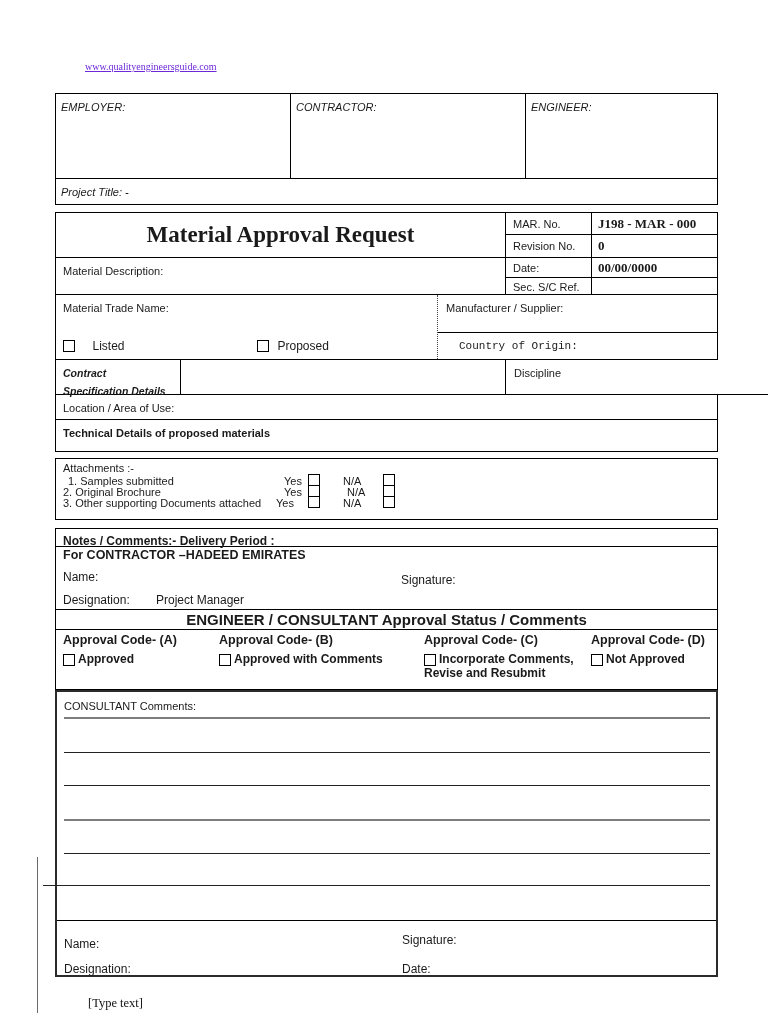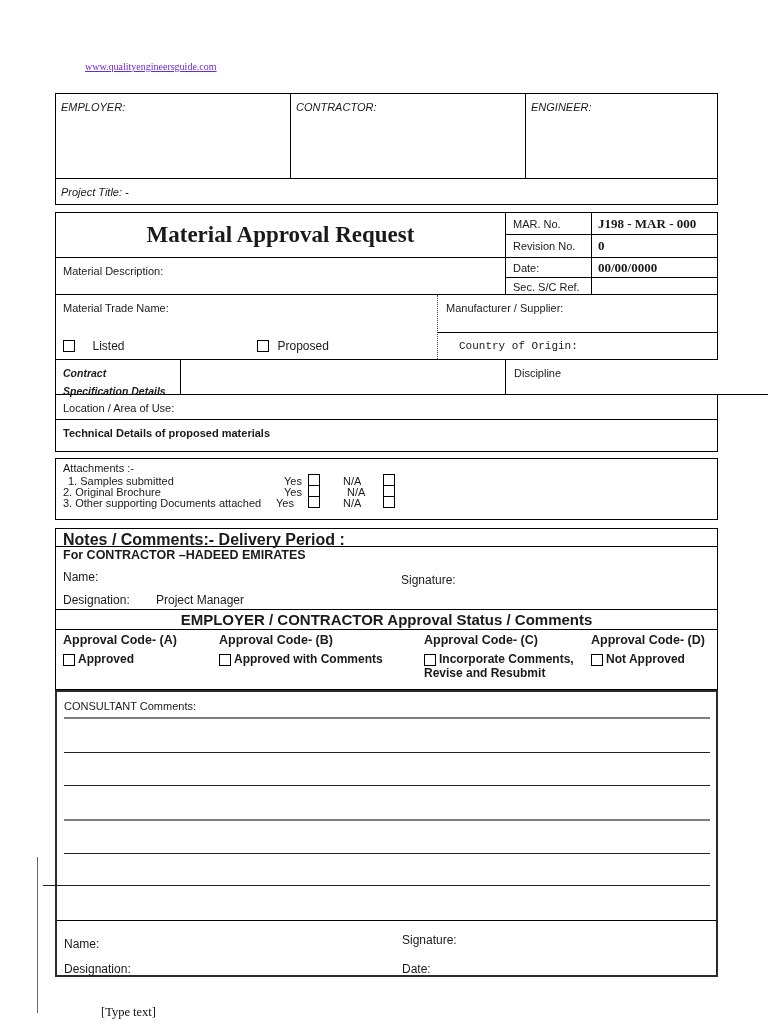--- a/index.html
+++ b/index.html
@@ -151,33 +151,33 @@
     <div class="attach-row" style="top:38px;">
       <span class="lbl abs" style="left:7px;">3. Other supporting Documents attached</span>
       <span class="lbl abs" style="left:220px;">Yes</span>
       <span class="cb cb1" style="left:252px;"></span>
       <span class="lbl abs na" style="left:287px;">N/A</span>
       <span class="cb cb2" style="left:327px;"></span>
     </div>
   </div>
 
   <div class="box" style="left:55px; top:528px; width:663px; height:19px; padding:2px 7px;">
-    <span class="lbl bold" style="font-size:16px;">Notes / Comments:- Delivery Period :</span>
+    <span class="lbl bold" style="font-size:12px;">Notes / Comments:- Delivery Period :</span>
   </div>
 
   <div class="box noTop" style="left:55px; top:547px; width:663px; height:63px;">
     <div class="lbl bold abs" style="left:7px; top:2px; font-size:12.5px;">For CONTRACTOR –HADEED EMIRATES</div>
     <div class="lbl abs" style="left:7px; top:24px; font-size:12px;">Name:</div>
     <div class="lbl abs" style="left:345px; top:27px; font-size:12px;">Signature:</div>
     <div class="lbl abs" style="left:7px; top:47px; font-size:12px;">Designation:</div>
     <div class="lbl abs" style="left:100px; top:47px; font-size:12px;">Project Manager</div>
   </div>
 
   <div class="box noTop" style="left:55px; top:610px; width:663px; height:80px;">
-    <div class="abs bold" style="left:0; right:0; top:0; height:20px; border-bottom:1px solid #000; text-align:center; font-size:15px; line-height:19px;">EMPLOYER / CONTRACTOR Approval Status / Comments</div>
+    <div class="abs bold" style="left:0; right:0; top:0; height:20px; border-bottom:1px solid #000; text-align:center; font-size:15px; line-height:19px;">ENGINEER / CONSULTANT Approval Status / Comments</div>
 
     <div class="codehead" style="left:7px; top:23px;">Approval Code- (A)</div>
     <div class="codehead" style="left:163px; top:23px;">Approval Code- (B)</div>
     <div class="codehead" style="left:368px; top:23px;">Approval Code- (C)</div>
     <div class="codehead" style="left:535px; top:23px;">Approval Code- (D)</div>
 
     <div class="codechk" style="left:7px; top:42px; width:150px;">
       <span class="cb"></span><span>Approved</span>
     </div>
     <div class="codechk" style="left:163px; top:42px; width:200px;">
@@ -204,15 +204,15 @@
     <div class="abs" style="left:0; right:0; top:228px; border-top:1px solid #000;"></div>
 
     <div class="lbl abs" style="left:7px; top:246px; font-size:12px;">Name:</div>
     <div class="lbl abs" style="left:345px; top:242px; font-size:12px;">Signature:</div>
     <div class="lbl abs" style="left:7px; top:271px; font-size:12px;">Designation:</div>
     <div class="lbl abs" style="left:345px; top:271px; font-size:12px;">Date:</div>
   </div>
 
   <div class="abs" style="left:37px; top:857px; width:1px; height:156px; background:#6a6a6a;"></div>
 
-  <div class="abs serif" style="left:101px; top:996px; font-size:12.5px; color:#111;margin-top:9px;">[Type text]</div>
+  <div class="abs serif" style="left:88px; top:996px; font-size:12.5px; color:#111;">[Type text]</div>
 
 </div>
 
 </body></html>

